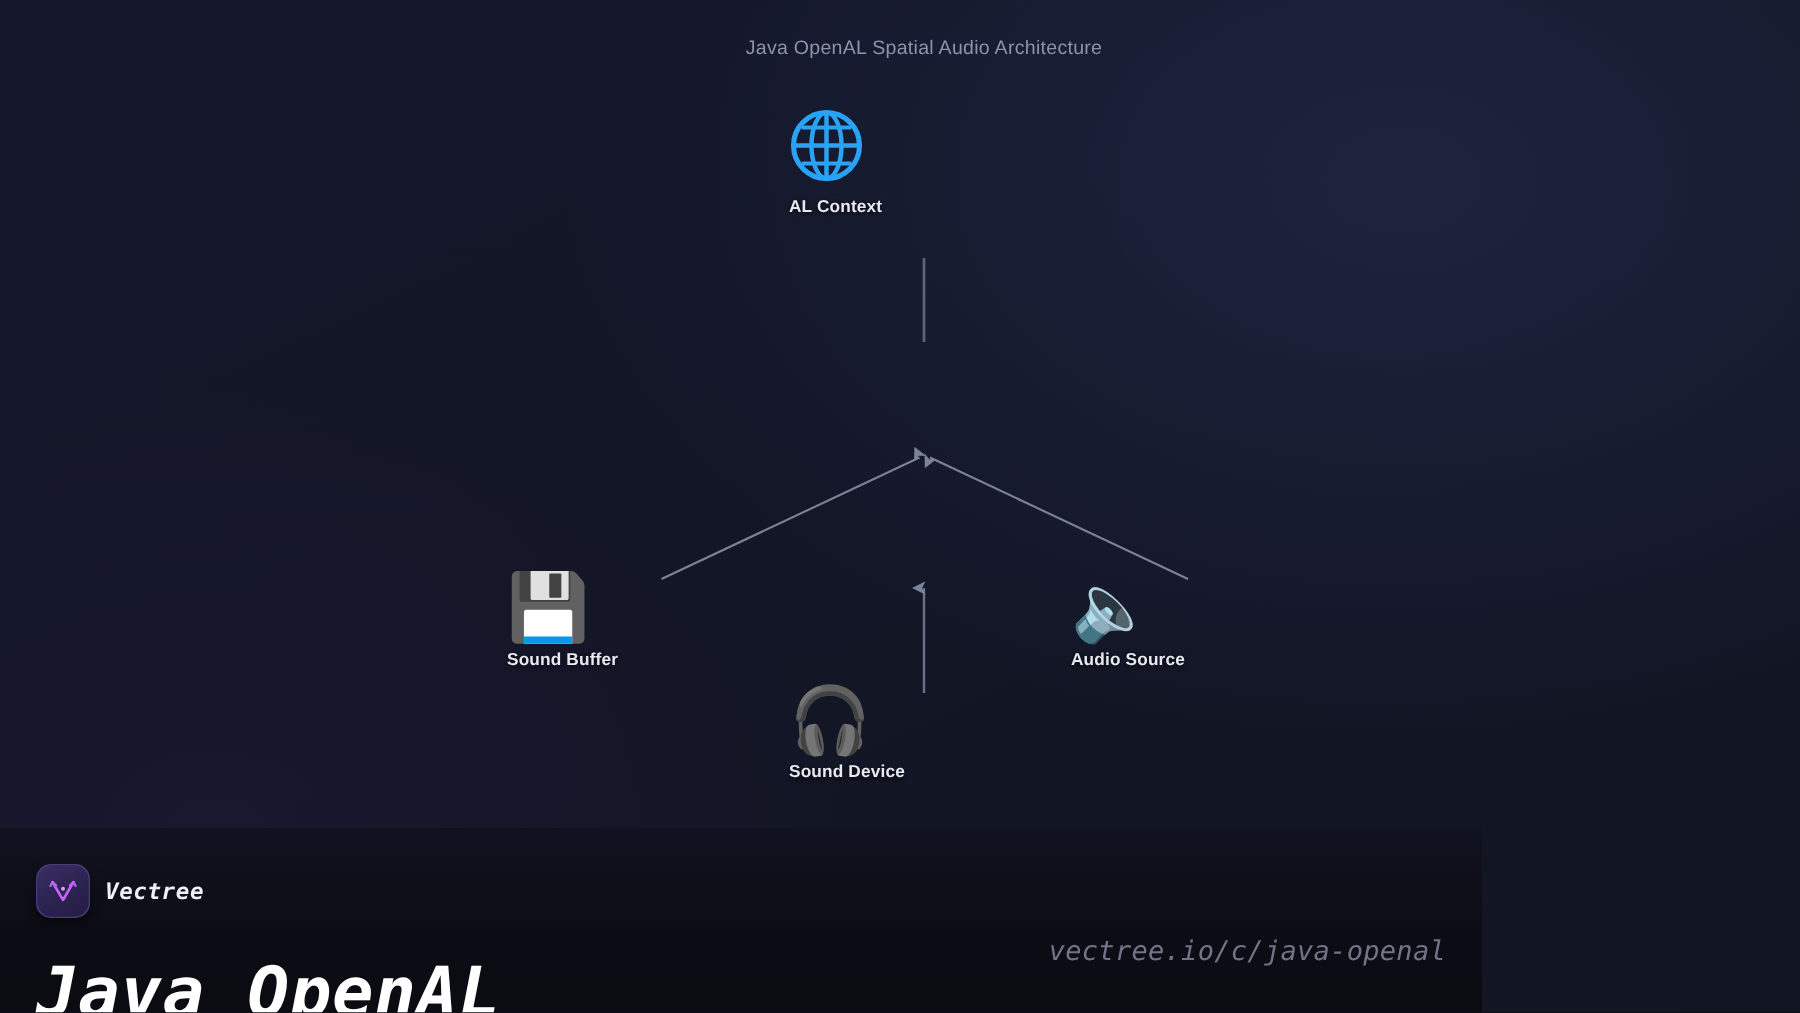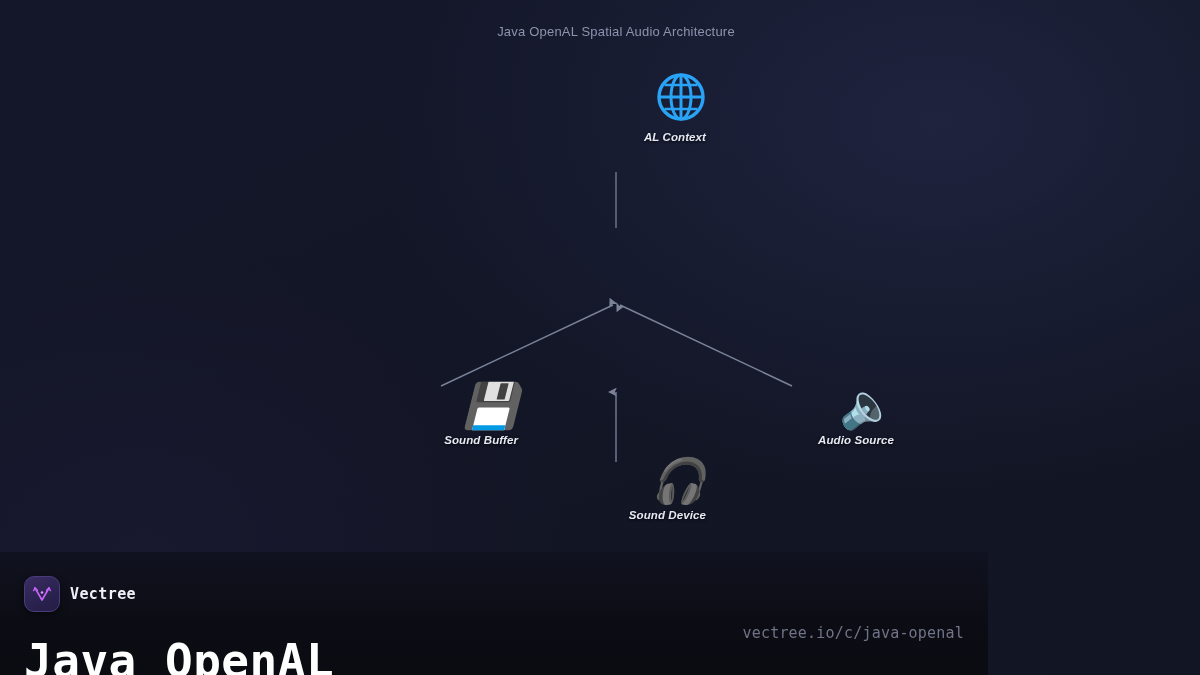--- a/index.html
+++ b/index.html
@@ -40,23 +40,22 @@
     width: 1200px;
     text-align: center;
     font-size: 13px;
     color: #8d93ac;
     letter-spacing: 0.2px;
   }
   .node {
     position: absolute;
     width: 180px;
     margin-left: -90px;
-    text-align: right;
+    text-align: left;
     user-select: none;
-    font-style: italic;
   }
   .node .glyph {
     display: block;
     line-height: 1;
     margin: 0 auto;
   }
   .node .emoji {
     font-family: "DejaVu Sans", sans-serif;
     font-size: 44px;
     line-height: 1;
@@ -72,20 +71,21 @@
     text-shadow: 0 1px 3px rgba(0,0,0,0.85);
   }
   
   #footer {
     position: absolute;
     left: 0;
     top: 552px;
     width: 988px;
     height: 123px;
     background: linear-gradient(180deg, #101220 0%, #0c0d14 55%, #0b0c12 100%);
+    font-style: italic;
   }
   #brand-row {
     position: absolute;
     left: 24px;
     top: 24px;
     display: flex;
     align-items: center;
     gap: 10px;
   }
   #brand-logo {
@@ -116,21 +116,21 @@
     color: #ffffff;
     letter-spacing: 0.5px;
     white-space: nowrap;
     margin-top: 24px;
   }
   #footer-url {
     position: absolute;
     right: 24px;
     top: 72px;
     font-family: "DejaVu Sans Mono", monospace;
-    font-size: 15px;
+    font-size: 18px;
     color: #6f7488;
     letter-spacing: 0.2px;
   }
 </style>
 </head>
 <body>
 
 <div id="stage">
 
   <div id="diagram">

